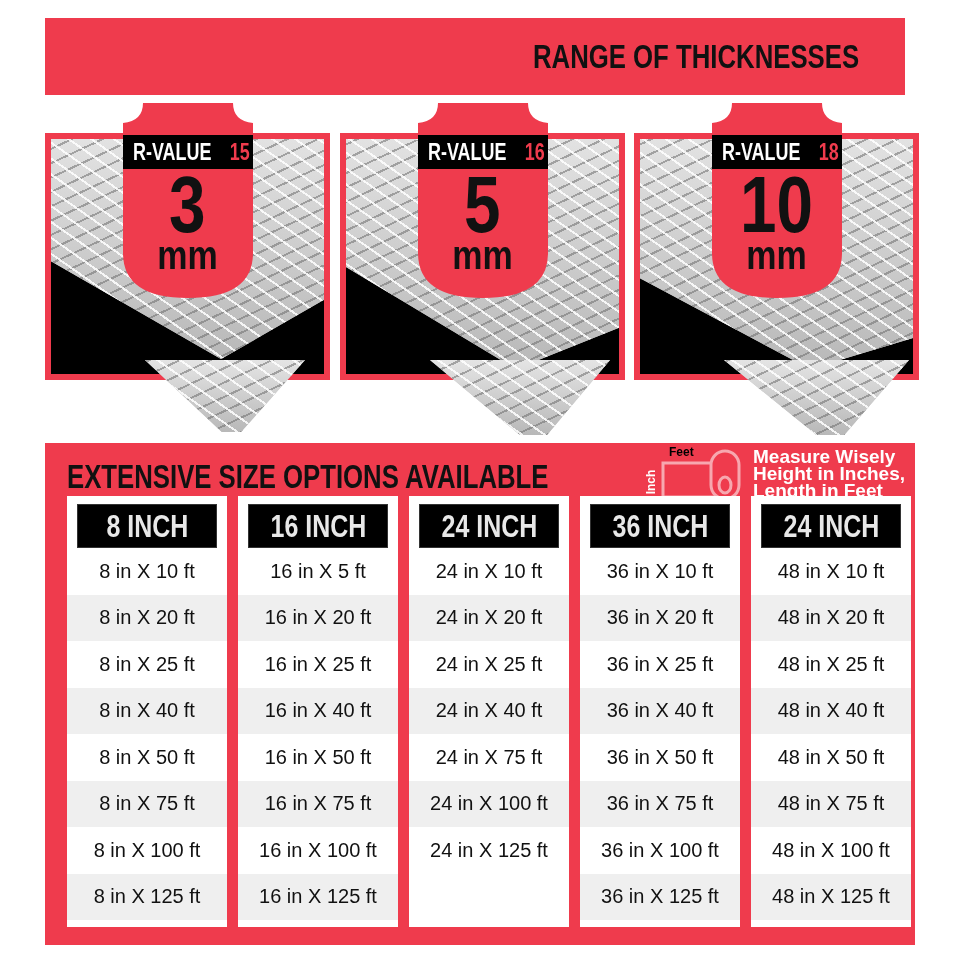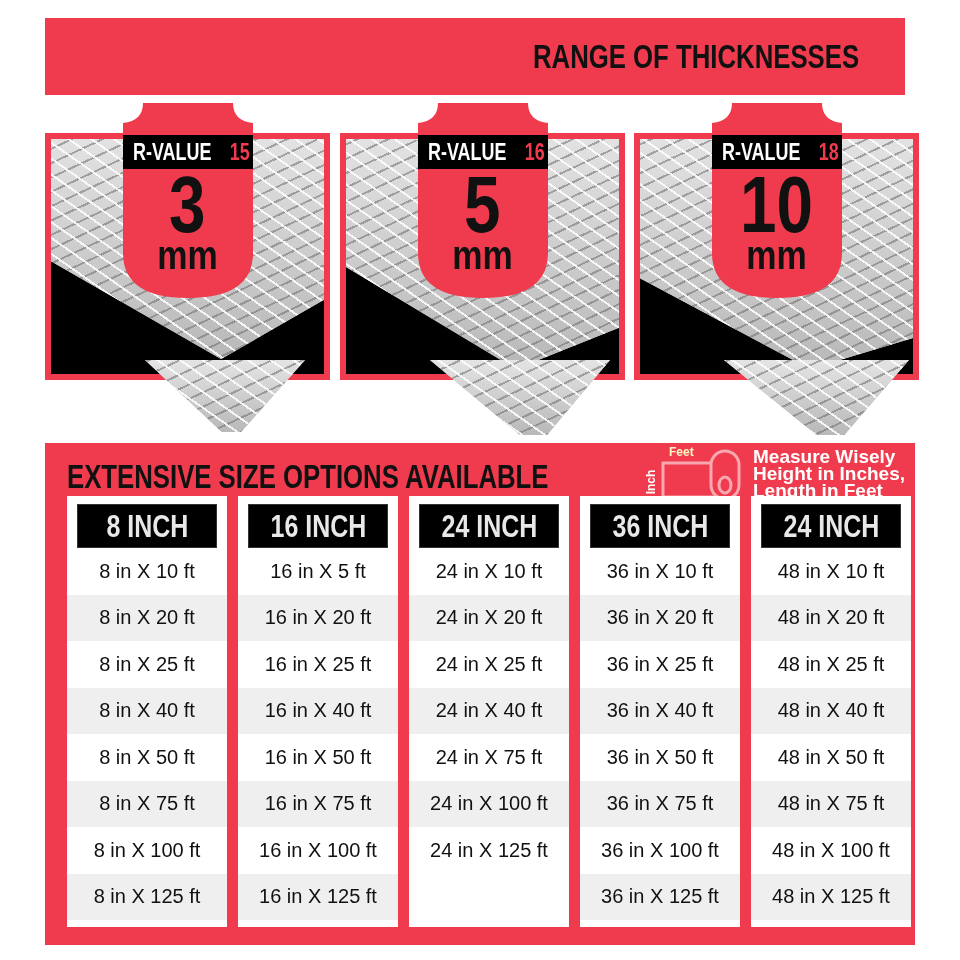--- a/index.html
+++ b/index.html
@@ -62,21 +62,21 @@
   }
   .panel-title span {
     font-weight: 700; font-size: 33px; color: #111; white-space: nowrap;
     transform: scaleX(0.78); transform-origin: left center; display: inline-block;
   }
   .measure { position: absolute; left: 598px; top: 2px; width: 272px; height: 60px; }
   .measure-text {
     position: absolute; left: 110px; top: 3px; width: 160px;
     color: #fff; font-weight: 700; font-size: 19px; line-height: 17px;
   }
-  .lbl-feet { position: absolute; left: 26px; top: 0px; color: #fef9c3; font-weight: 700; font-size: 12px; }
+  .lbl-feet { position: absolute; left: 26px; top: 0px; color: #000000; font-weight: 700; font-size: 12px; }
   .lbl-inch {
     position: absolute; left: -4px; top: 30px; color: #fff; font-weight: 700; font-size: 12px;
     transform: rotate(-90deg);
   }
 
   .cols { position: absolute; left: 6px; top: 53px; display: flex; gap: 11px; margin-left: 16px; }
   .col { width: 160px; background: #fff; height: 431px; padding-top: 8px; }
   .col-head {
     margin: 0 10px; height: 44px; background: #000;
     display: flex; align-items: center; justify-content: center;

